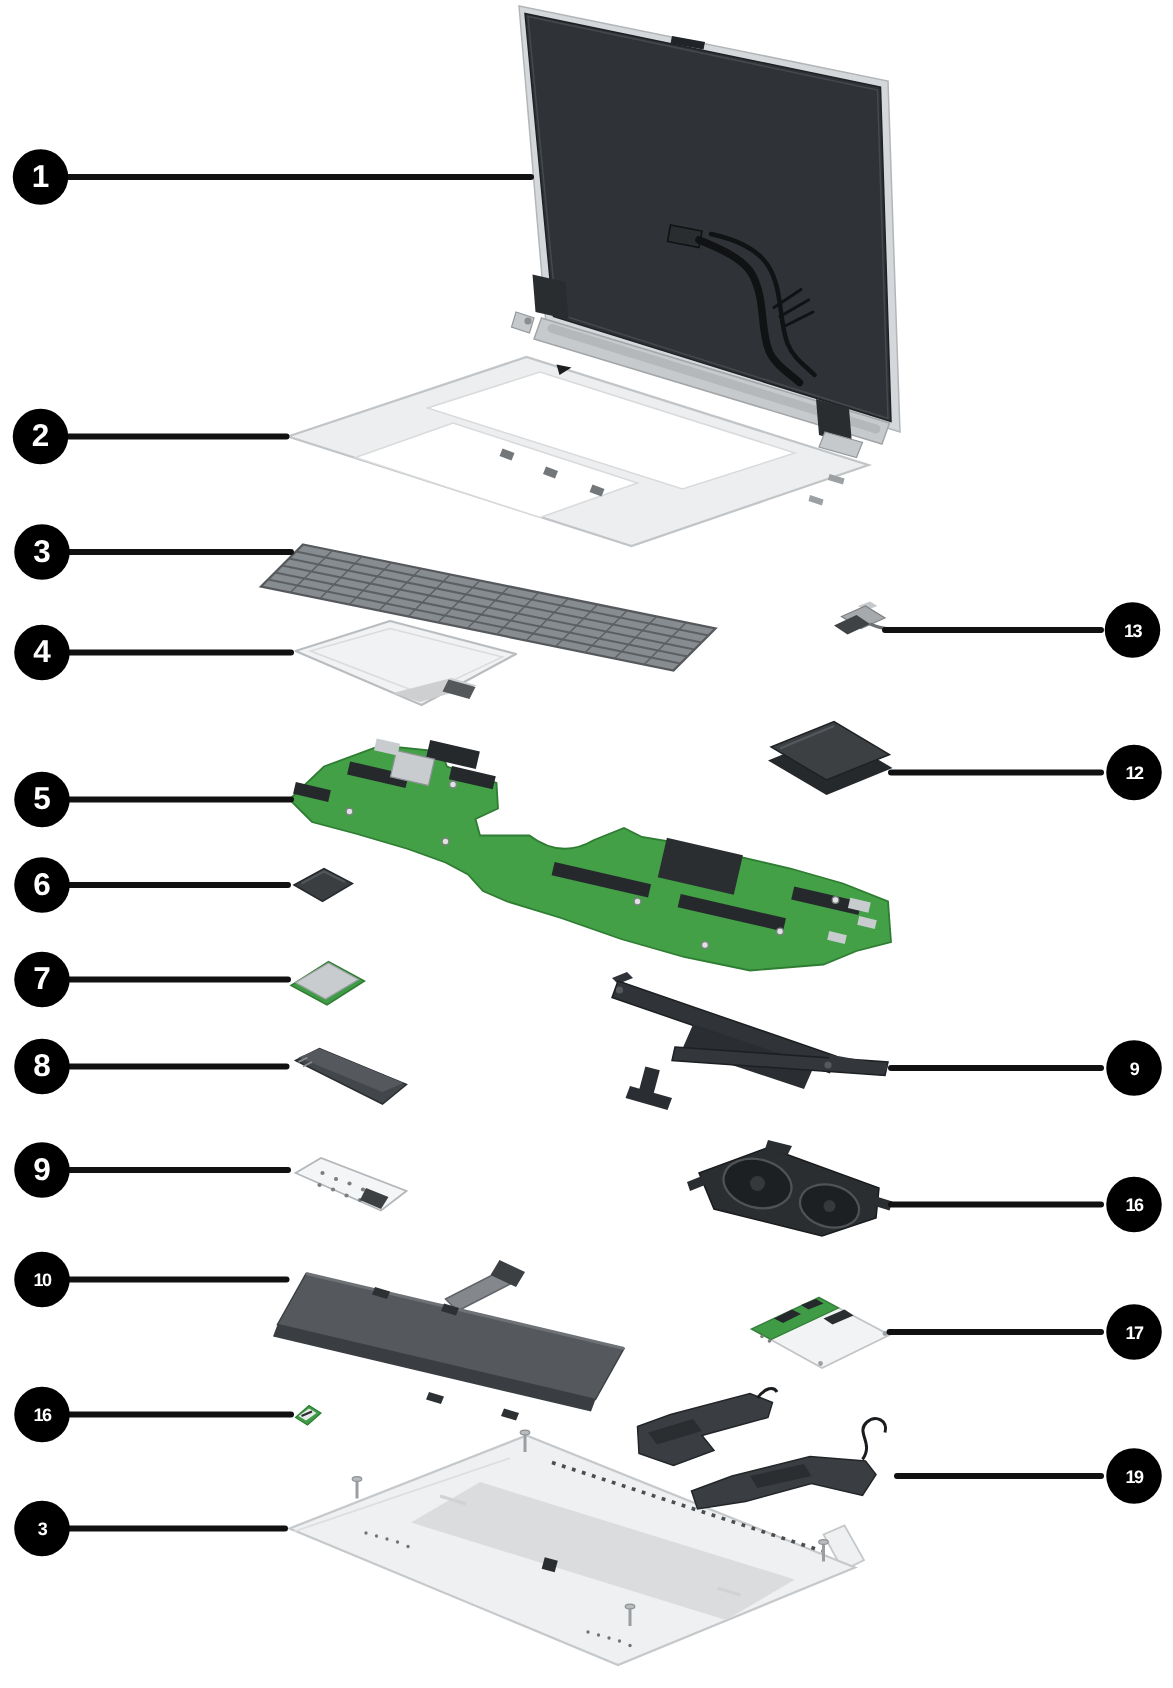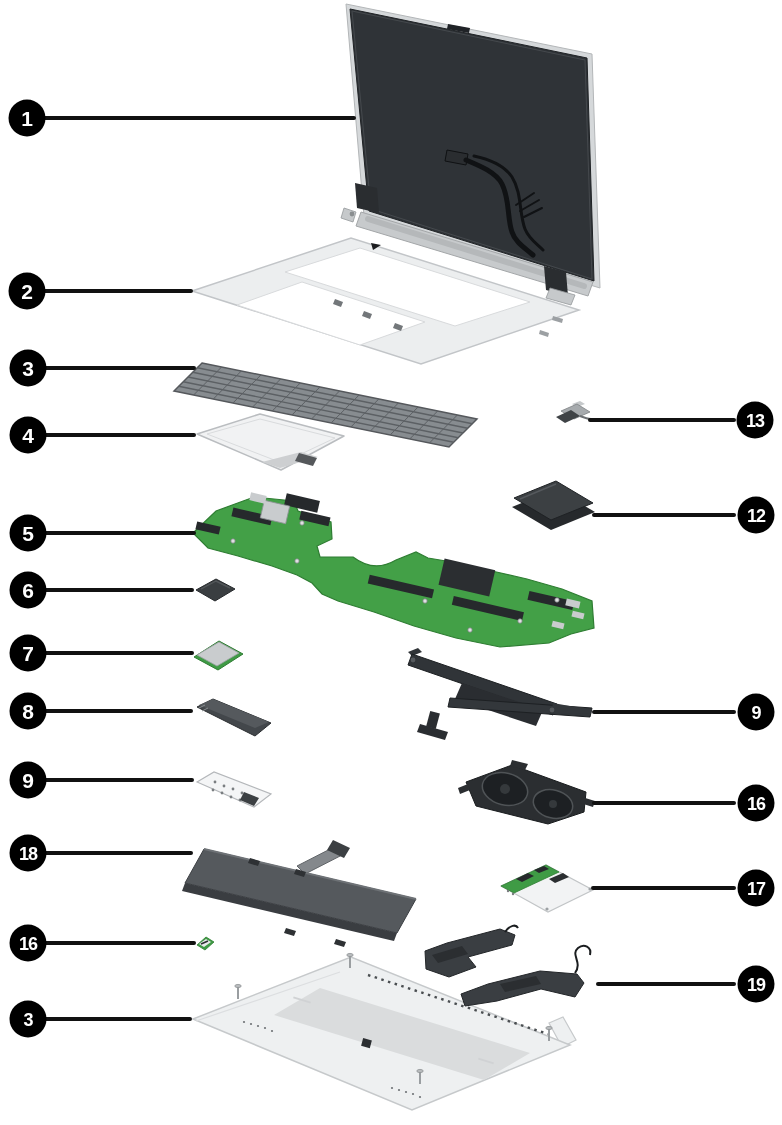--- a/index.html
+++ b/index.html
@@ -11,21 +11,21 @@
   .parts{position:absolute;left:0;top:0;}
   .cline{position:absolute;height:4px;background:#111111;border-radius:2px;}
   .badge{
     position:absolute;width:37px;height:37px;border-radius:50%;
     background:#000000;color:#ffffff;
     display:flex;align-items:center;justify-content:center;
     transform:translate(-50%,-50%);
     font-weight:700;font-size:21px;line-height:1;
     font-family:"Liberation Sans",sans-serif;
   }
-  .badge.two{font-size:18px;letter-spacing:-1px;}
+  .badge.two{font-size:12px;letter-spacing:-1px;}
 </style>
 </head>
 <body>
 
 <div class="stage">
 
   <svg class="parts" width="782" height="1125" viewBox="0 0 782 1125" aria-hidden="true">
 
     <g>
       <polygon points="346,4 592,54 600,288 364,216" fill="#d5d8da" stroke="#b3b6b8" stroke-width="1"></polygon>
@@ -271,21 +271,21 @@
 
   <div class="badge" style="left:27px;top:118px">1</div>
   <div class="badge" style="left:27px;top:291px">2</div>
   <div class="badge" style="left:28px;top:368px">3</div>
   <div class="badge" style="left:28px;top:435px">4</div>
   <div class="badge" style="left:28px;top:533px">5</div>
   <div class="badge" style="left:28px;top:590px">6</div>
   <div class="badge" style="left:28px;top:653px">7</div>
   <div class="badge" style="left:28px;top:711px">8</div>
   <div class="badge" style="left:28px;top:780px">9</div>
-  <div class="badge two" style="left:28px;top:853px">18</div>
+  <div class="badge two" style="left:28px;top:853px">10</div>
   <div class="badge two" style="left:28px;top:943px">16</div>
   <div class="badge two" style="left:28px;top:1019px">3</div>
   <div class="badge two" style="left:755px;top:420px">13</div>
   <div class="badge two" style="left:756px;top:515px">12</div>
   <div class="badge two" style="left:756px;top:712px">9</div>
   <div class="badge two" style="left:756px;top:803px">16</div>
   <div class="badge two" style="left:756px;top:888px">17</div>
   <div class="badge two" style="left:756px;top:984px">19</div>
 
 </div>

